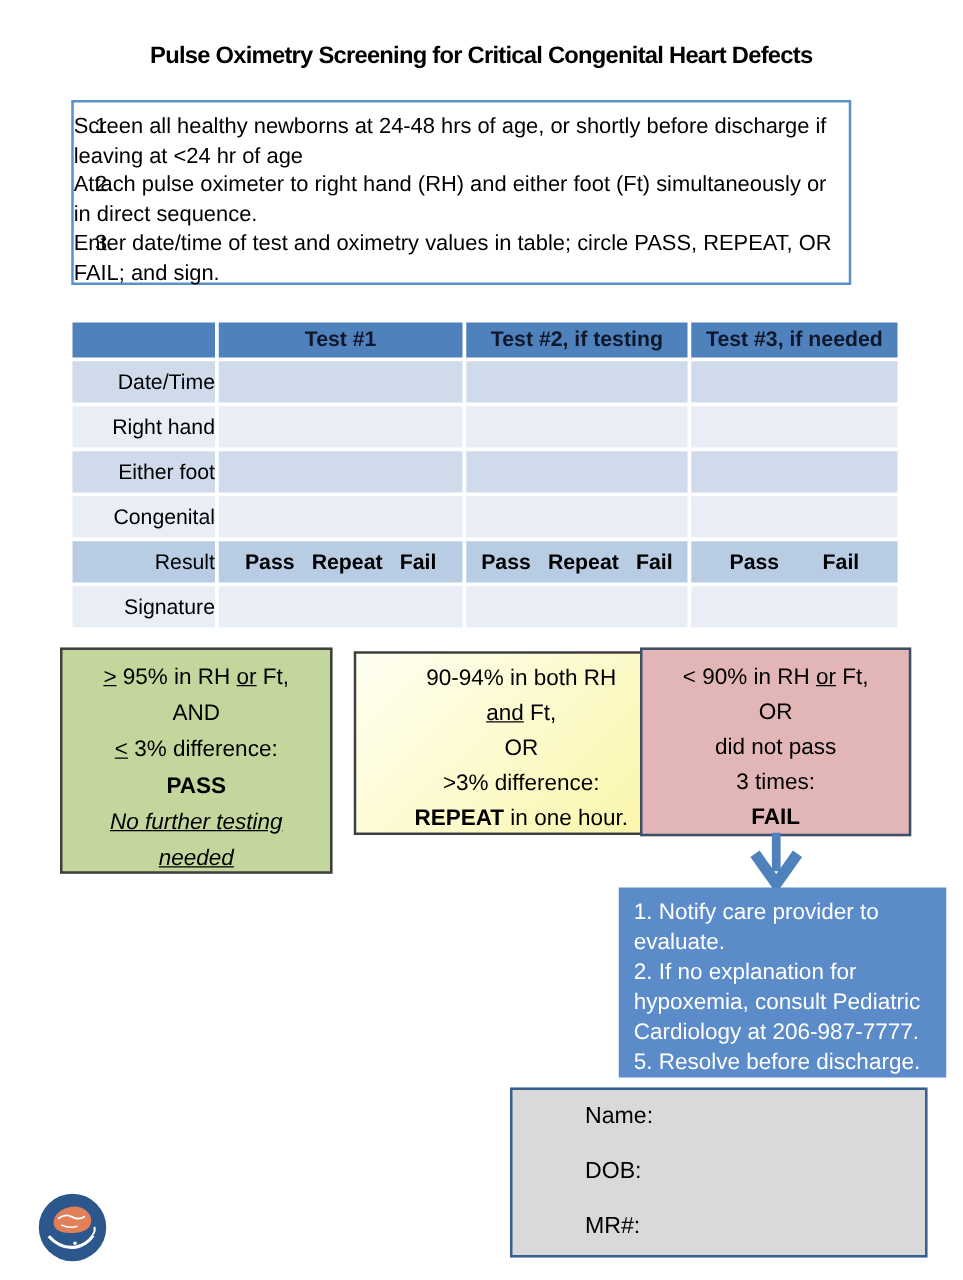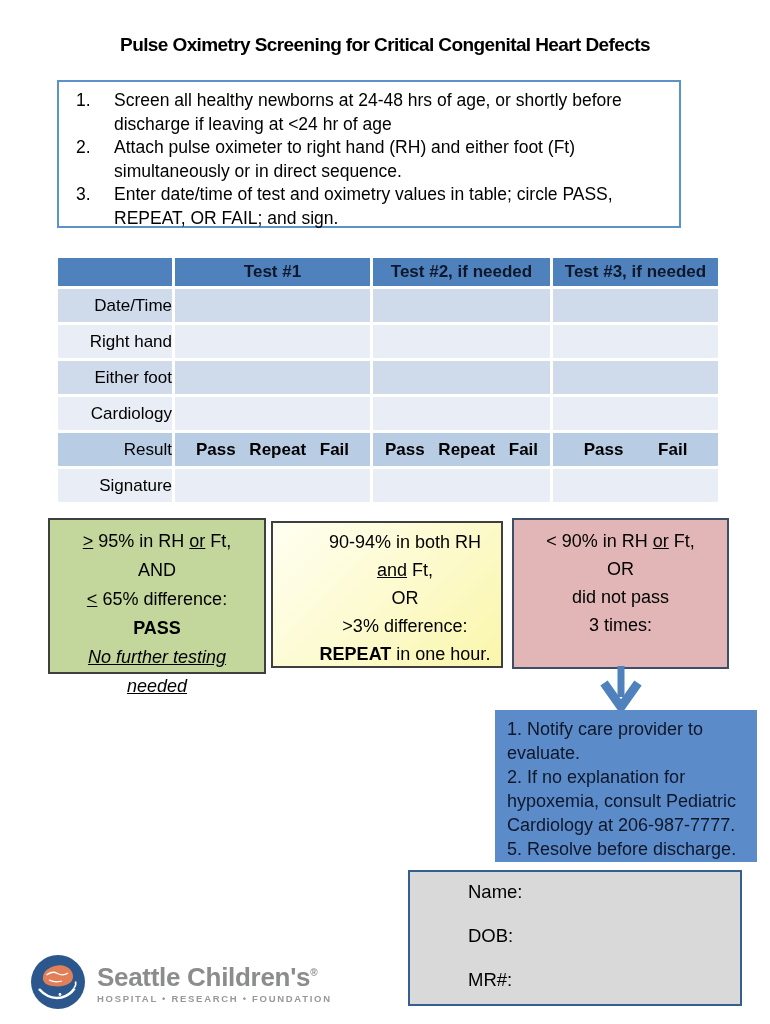--- a/index.html
+++ b/index.html
@@ -13,21 +13,21 @@
     text-align:center;font-size:19px;font-weight:bold;letter-spacing:-0.6px;
     white-space:nowrap;
   }
   
   .instr-box{
     position:absolute;left:57px;top:80px;width:624px;height:148px;
     border:2px solid var(--instr_border,#5B92C9);box-sizing:border-box;
     font-size:17.5px;line-height:23.6px;
   }
   .instr-box ol{list-style:none;counter-reset:item;margin:7px 0 0 0;padding:0;}
-  .instr-box li{counter-increment:item;position:relative;padding-left:55px;}
+  .instr-box li{counter-increment:item;position:relative;}
   .instr-box li::before{content:counter(item) ".";position:absolute;left:17px;}
   
   .ox-table{
     position:absolute;left:55px;top:255px;width:663px;
     border-collapse:collapse;table-layout:fixed;
   }
   .ox-table th,.ox-table td{border:3px solid #ffffff;padding:0;}
   .ox-table thead th{
     background:var(--header_blue,#4F81BD);color:#0f172a;font-weight:bold;
     font-size:17px;height:28px;text-align:center;
@@ -38,40 +38,40 @@
   .r-light td{background:var(--row_light,#E9EEF6);}
   .r-result td{background:var(--row_result,#B8CCE4);}
   .result-cell{font-weight:bold;text-align:center;word-spacing:9px;}
   .result-cell.wide{word-spacing:30px;}
   
   .box{
     position:absolute;text-align:center;font-size:18px;box-sizing:border-box;
   }
   .box .bline{white-space:nowrap;}
   .green{
-    left:48px;top:518px;width:218px;height:156px;
+    left:48px;top:518px;width:218px;height:181px;
     background:var(--green_bg,#C3D69B);border:2px solid #3f3f3f;
     line-height:29px;padding-top:7px;
   }
   .yellow{
-    left:271px;top:521px;width:232px;height:147px;
+    left:283px;top:521px;width:232px;height:147px;
     background:linear-gradient(135deg,#FFFFF2 0%,var(--yellow_bg,#FAF6AC) 100%);
     border:2px solid #3f3f3f;line-height:28px;padding-top:5px;padding-left:36px;
   }
   .red{
     left:512px;top:518px;width:217px;height:151px;
     background:var(--red_bg,#E2B6B6);border:2px solid #3E4E66;
     line-height:28px;padding-top:7px;
   }
   
   .arrow{position:absolute;left:599px;top:666px;}
   
   .bluebox{
     position:absolute;left:495px;top:710px;width:262px;height:152px;
-    background:var(--blue_box_bg,#5B8BC8);color:#0f172a;
+    background:var(--blue_box_bg,#5B8BC8);color:#ffffff;
     font-size:18px;line-height:24px;box-sizing:border-box;
     padding:7px 8px 0 12px;
   }
   
   .graybox{
     position:absolute;left:408px;top:870px;width:334px;height:136px;
     background:var(--gray_bg,#D9D9D9);border:2px solid #365F91;
     box-sizing:border-box;padding:9px 0 0 14px;font-size:18.5px;
   }
   .plabel{height:44px;margin-left:44px;}
@@ -105,21 +105,21 @@
     <colgroup>
         <col style="width:117px">
         <col style="width:198px">
         <col style="width:180px">
         <col style="width:168px">
       </colgroup>
     <thead>
       <tr>
         <th></th>
         <th>Test #1</th>
-        <th>Test #2, if needed</th>
+        <th>Test #2, if testing</th>
         <th>Test #3, if needed</th>
       </tr>
     </thead>
     <tbody>
       <tr class="r-med">
         <td class="rowlabel">Date/Time</td>
         <td></td>
         <td></td>
         <td></td>
       </tr>
@@ -129,21 +129,21 @@
         <td></td>
         <td></td>
       </tr>
       <tr class="r-med">
         <td class="rowlabel">Either foot</td>
         <td></td>
         <td></td>
         <td></td>
       </tr>
       <tr class="r-light">
-        <td class="rowlabel">Cardiology</td>
+        <td class="rowlabel">Congenital</td>
         <td></td>
         <td></td>
         <td></td>
       </tr>
       <tr class="r-result">
         <td class="rowlabel">Result</td>
         <td class="result-cell">Pass Repeat Fail</td>
         <td class="result-cell">Pass Repeat Fail</td>
         <td class="result-cell wide">Pass Fail</td>
       </tr>
@@ -152,39 +152,40 @@
         <td></td>
         <td></td>
         <td></td>
       </tr>
     </tbody>
   </table>
 
   <div class="box green">
     <div class="bline"><span style="text-decoration: underline;">&gt;</span><span> 95% in RH </span><span style="text-decoration: underline;">or</span><span> Ft,</span></div>
     <div class="bline"><span>AND</span></div>
-    <div class="bline"><span style="text-decoration: underline;">&lt;</span><span> 65% difference:</span></div>
+    <div class="bline"><span style="text-decoration: underline;">&lt;</span><span> 3% difference:</span></div>
     <div class="bline"><span style="font-weight: bold;">PASS</span></div>
     <div class="bline"><span style="font-style: italic; text-decoration: underline;">No further testing</span></div>
     <div class="bline"><span style="font-style: italic; text-decoration: underline;">needed</span></div>
   </div>
 
   <div class="box yellow">
     <div class="bline"><span>90-94% in both RH</span></div>
     <div class="bline"><span style="text-decoration: underline;">and</span><span> Ft,</span></div>
     <div class="bline"><span>OR</span></div>
     <div class="bline"><span>&gt;3% difference:</span></div>
     <div class="bline"><span style="font-weight: bold; margin-top: 36px;">REPEAT</span><span> in one hour.</span></div>
   </div>
 
   <div class="box red">
     <div class="bline"><span>&lt; 90% in RH </span><span style="text-decoration: underline;">or</span><span> Ft,</span></div>
     <div class="bline"><span>OR</span></div>
     <div class="bline"><span>did not pass</span></div>
     <div class="bline"><span>3 times:</span></div>
+    <div class="bline"><span style="font-weight: bold;">FAIL</span></div>
   </div>
 
   <svg class="arrow" width="44" height="46" viewBox="0 0 44 46">
     <line x1="22" y1="0" x2="22" y2="31" stroke="#4F81BD" stroke-width="7"></line>
     <polyline points="5,17 22,41 39,17" fill="none" stroke="#4F81BD" stroke-width="9"></polyline>
   </svg>
 
   <div class="bluebox">
     <div>1. Notify care provider to evaluate.</div>
     <div>2. If no explanation for hypoxemia, consult Pediatric Cardiology at 206-987-7777.</div>
@@ -200,19 +201,15 @@
   <div class="logo">
     <svg width="56" height="56" viewBox="0 0 56 56">
       <circle cx="28" cy="28" r="27" fill="#2B578D"></circle>
       <path d="M13 23 C13.5 14.5, 27 8.5, 36 12.5 C43.5 16, 45 24, 40.5 28.5 C34 34, 18.5 33.5, 14.5 28.5 C12.5 26, 12.8 24.5, 13 23 Z" fill="#E07F58"></path>
       <path d="M16.5 21 q5.5 -4.5 11 -1.5 q5.5 3 10.5 -0.5" stroke="#ffffff" fill="none" stroke-width="1.4"></path>
       <path d="M19 26 q6.5 3 13 1" stroke="#ffffff" fill="none" stroke-width="1.2"></path>
       <path d="M9 35 q10 11 22.5 8.5 q8 -2 13 -9" stroke="#ffffff" fill="none" stroke-width="2.6"></path>
       <path d="M44 34 q2.5 -3 1.5 -6.5" stroke="#ffffff" fill="none" stroke-width="1.6"></path>
       <circle cx="30" cy="40.5" r="1.4" fill="#ffffff"></circle>
     </svg>
-    <div class="logo-text">
-      <div class="logo-name"><span>Seattle Children's</span><span class="reg">®</span></div>
-      <div class="logo-tagline">HOSPITAL • RESEARCH • FOUNDATION</div>
-    </div>
   </div>
 
 </div>
 
 </body></html>

